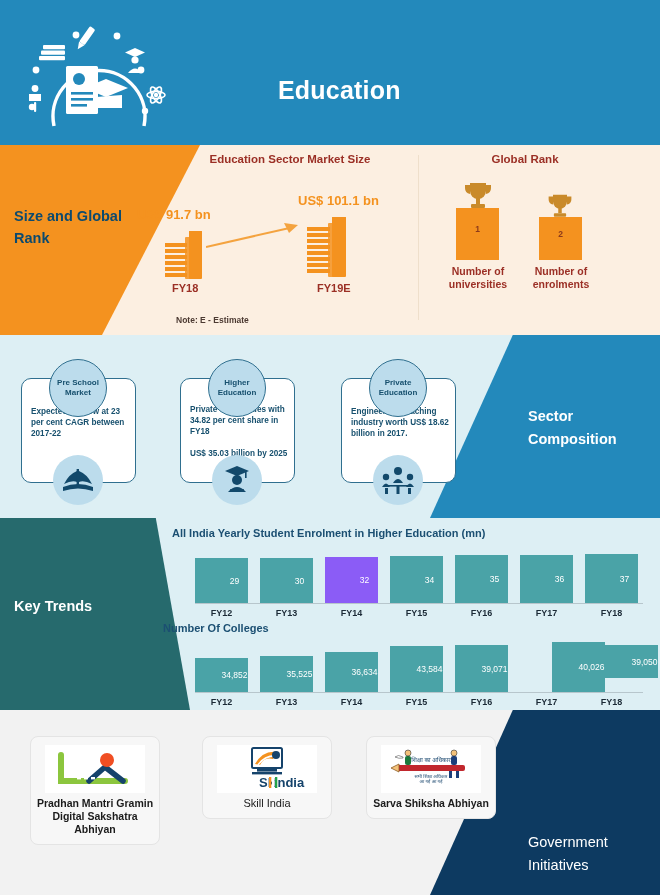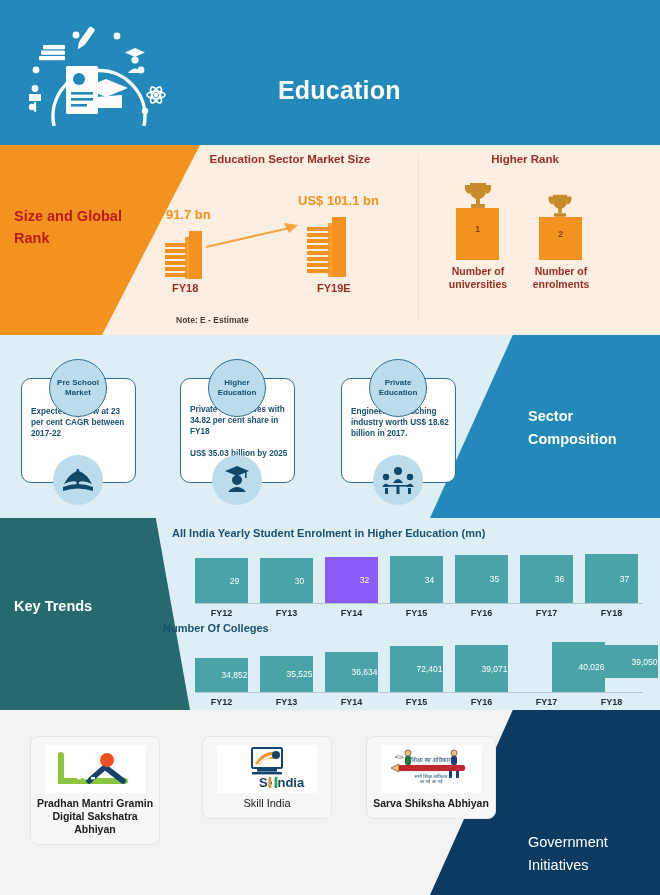--- a/index.html
+++ b/index.html
@@ -28,21 +28,21 @@
     position: absolute; left: 0; top: 145px; width: 660px; height: 190px;
     background: #fcefe1;
   }
   .orange-wedge {
     position: absolute; left: 0; top: 0; width: 200px; height: 190px;
     background: #f4921f;
     clip-path: polygon(0 0, 100% 0, 51% 100%, 0 100%);
   }
   .sec-size-label {
     position: absolute; left: 14px; top: 60px; width: 120px;
-    color: #b91c1c; font-size: 14.5px; font-weight: bold; line-height: 22px;
+    color: #0c4a6e; font-size: 14.5px; font-weight: bold; line-height: 22px;
   }
   .market-title {
     position: absolute; left: 180px; top: 8px; width: 220px; text-align: center;
     color: #9b2f25; font-size: 11.5px; font-weight: bold;
   }
   .rank-title {
     position: absolute; left: 430px; top: 8px; width: 190px; text-align: center;
     color: #9b2f25; font-size: 11.5px; font-weight: bold;
   }
   .vdiv {
@@ -228,21 +228,21 @@
     </div>
     <div class="header-title">Education</div>
   </div>
 
   <div class="sec-size">
     <div class="orange-wedge"></div>
     <div class="sec-size-label">Size and Global Rank</div>
 
     <div class="market-title">Education Sector Market Size</div>
     <div class="vdiv"></div>
-    <div class="rank-title">Higher Rank</div>
+    <div class="rank-title">Global Rank</div>
 
     <div class="coin-val" style="left:137px; top:62px;">US$ 91.7 bn</div>
     <div class="coin-group" style="left:163px; top:80px;">
       <svg width="50" height="58" viewBox="0 0 50 58">
         <g fill="#f4921f">
           <rect x="26" y="6" width="13" height="48" rx="1"></rect>
           <rect x="22" y="12" width="6" height="42" rx="1" opacity=".85"></rect>
           <g>
             <polygon points="2,18 24,18 24,22 2,22"></polygon>
               <polygon points="2,24 24,24 24,28 2,28"></polygon>
@@ -425,21 +425,21 @@
         <div class="bar-lab" style="left: 189px; top: 179px; width: 65px;">FY12</div>
         <div class="bar" style="left: 260px; width: 53px; top: 138px; height: 36px; background: rgb(74, 163, 167);">
           <span>35,525</span>
         </div>
         <div class="bar-lab" style="left: 254px; top: 179px; width: 65px;">FY13</div>
         <div class="bar" style="left: 325px; width: 53px; top: 134px; height: 40px; background: rgb(74, 163, 167);">
           <span>36,634</span>
         </div>
         <div class="bar-lab" style="left: 319px; top: 179px; width: 65px;">FY14</div>
         <div class="bar" style="left: 390px; width: 53px; top: 128px; height: 46px; background: rgb(74, 163, 167);">
-          <span>72,401</span>
+          <span>43,584</span>
         </div>
         <div class="bar-lab" style="left: 384px; top: 179px; width: 65px;">FY15</div>
         <div class="bar" style="left: 455px; width: 53px; top: 127px; height: 47px; background: rgb(74, 163, 167);">
           <span>39,071</span>
         </div>
         <div class="bar-lab" style="left: 449px; top: 179px; width: 65px;">FY16</div>
         <div class="bar" style="left: 552px; width: 53px; top: 124px; height: 50px; background: rgb(74, 163, 167);">
           <span>40,026</span>
         </div>
         <div class="bar-lab" style="left: 514px; top: 179px; width: 65px;">FY17</div>

